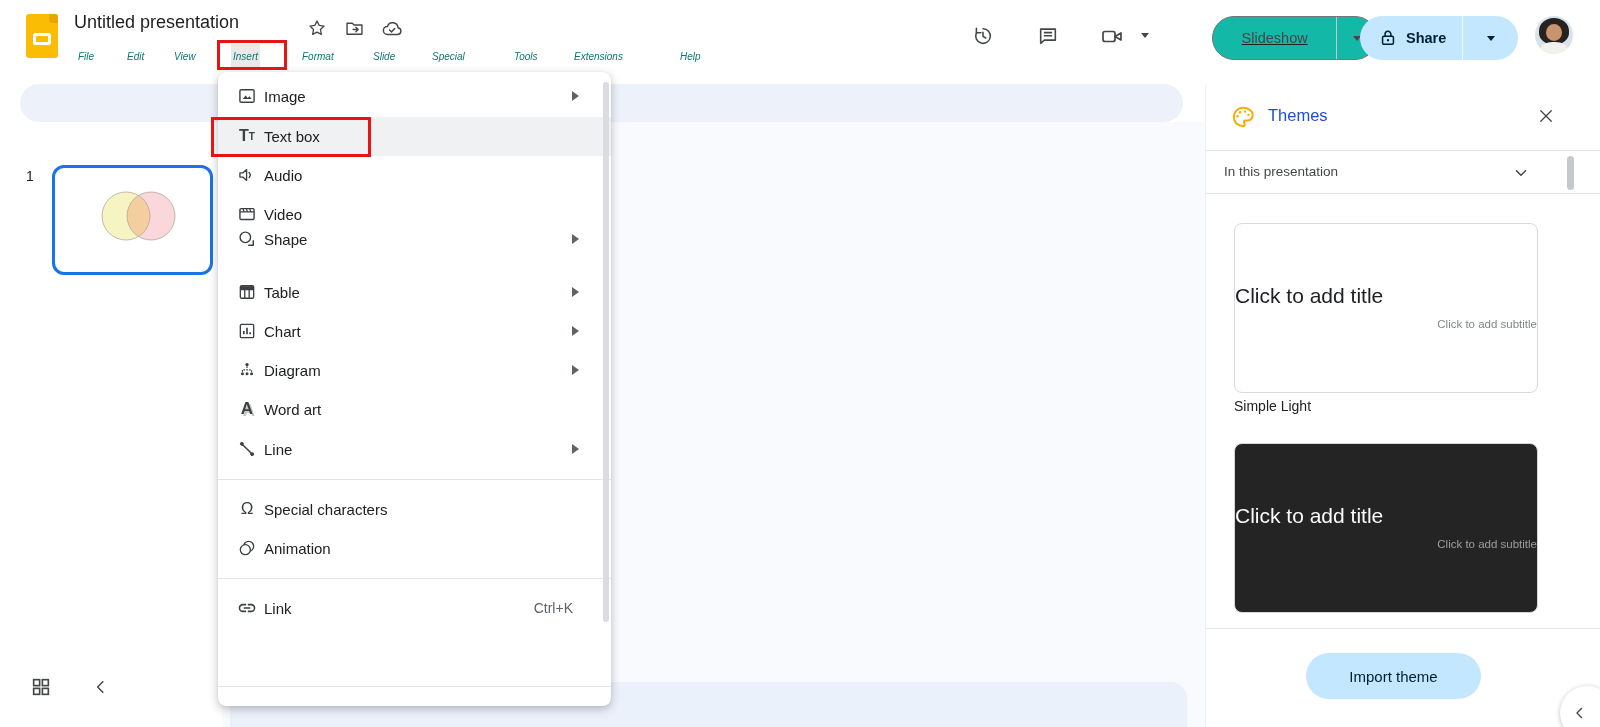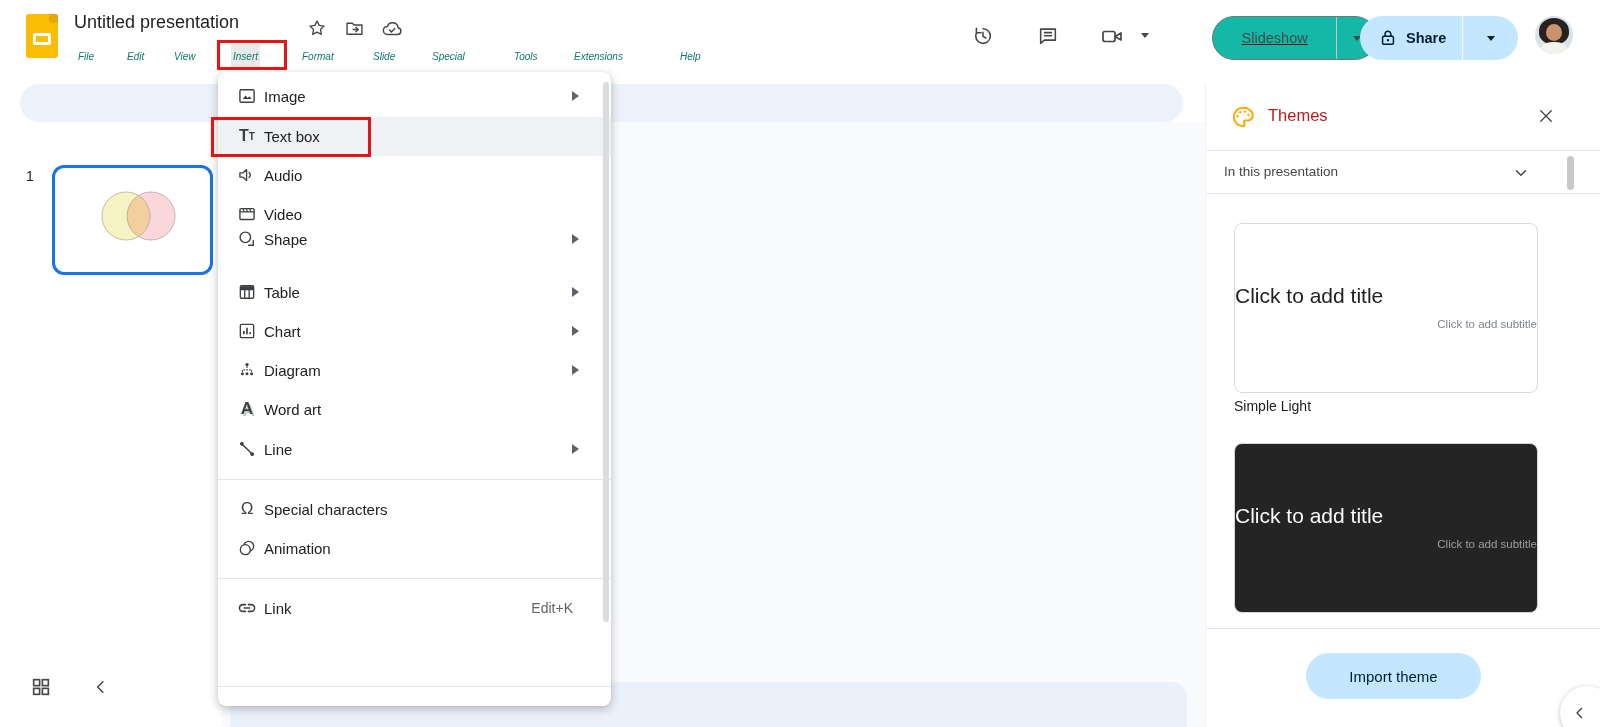--- a/index.html
+++ b/index.html
@@ -57,21 +57,21 @@
   .hscroll { left:712px; top:650px; width:60px; height:3px; background:#7a7e83; border-radius:2px; }
   .bottombar { left:230px; top:682px; width:957px; height:45px; background:#ebf1fb; border-radius:16px 16px 0 0; z-index:2; }
   .blc { z-index:3; }
   .float-circle { left:1560px; top:686px; width:54px; height:54px; background:#fff; border-radius:50%;
     box-shadow:0 1px 5px rgba(0,0,0,.25); z-index:55; display:flex; align-items:center; justify-content:flex-start; padding-left:12px; }
 
   
   .panel { left:1205px; top:84px; width:395px; height:643px; background:#fff; border-left:1px solid #eef1f4; z-index:4; }
   .panel .hdr-row { position:absolute; left:0; top:0; width:100%; height:67px; border-bottom:1px solid #e4e7ea; }
   .panel .palette { position:absolute; left:24px; top:20px; width:26px; height:26px; }
-  .panel .ptitle { position:absolute; left:62px; top:22px; font-size:16.5px; color:#b91c1c; }
+  .panel .ptitle { position:absolute; left:62px; top:22px; font-size:16.5px; color:#1d4ed8; }
   .panel .close { position:absolute; left:328px; top:20px; width:24px; height:24px; display:flex; align-items:center; justify-content:center; }
   .panel .section { position:absolute; left:0; top:67px; width:100%; height:43px; border-bottom:1px solid #e4e7ea; }
   .panel .seclabel { position:absolute; left:18px; top:13px; font-size:13.5px; color:#444746; }
   .panel .secchev { position:absolute; left:306px; top:13px; width:18px; height:18px; }
   .panel .vthumb { position:absolute; left:361px; top:72px; width:7px; height:34px; background:#c6c9cc; border-radius:4px; }
   .tcard { position:absolute; left:28px; width:304px; height:170px; border-radius:8px; }
   .tcard.light { top:139px; background:#fff; border:1px solid #d8dadc; }
   .tcard.dark  { top:359px; background:#242424; border:1px solid #d4d6d8; }
   .tcard .t1 { position:absolute; left:0; width:100%; top:60px; text-align:left; font-size:21px; }
   .tcard .t2 { position:absolute; left:0; width:100%; top:94px; text-align:right; font-size:11.5px; }
@@ -480,21 +480,21 @@
       <span class="mil">Animation</span>
     </div>
     <div class="msep" style="top:506px"></div>
     <div class="mi" style="top:517px">
       <span class="mic">
           <svg width="20" height="20" viewBox="0 0 24 24" fill="#3c4043">
             <path d="M3.9 12c0-1.7 1.4-3.1 3.1-3.1h4V7H7a5 5 0 0 0 0 10h4v-1.9H7A3.1 3.1 0 0 1 3.9 12zM8 13h8v-2H8v2zm9-6h-4v1.9h4a3.1 3.1 0 1 1 0 6.2h-4V17h4a5 5 0 0 0 0-10z"></path>
           </svg>
         </span>
       <span class="mil">Link</span>
-      <span class="msc">Edit+K</span>
+      <span class="msc">Ctrl+K</span>
     </div>
     <div class="msep" style="top:614px"></div>
     <div class="mi" style="top:625px">
       <span class="mic"></span>
       <span class="mil">New slide</span>
       <span class="msc">Ctrl+M</span>
     </div>
     <div class="mthumb"></div>
   </div>
 

